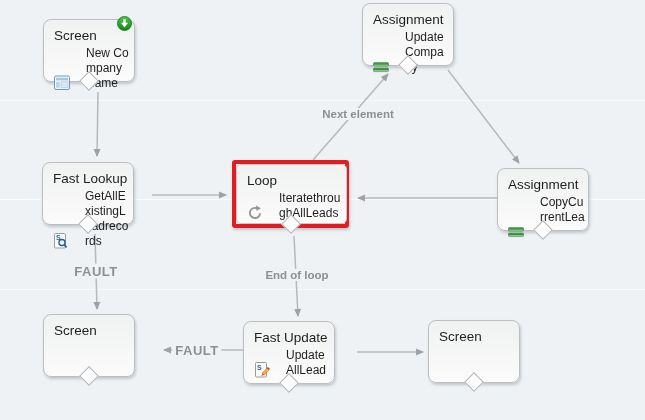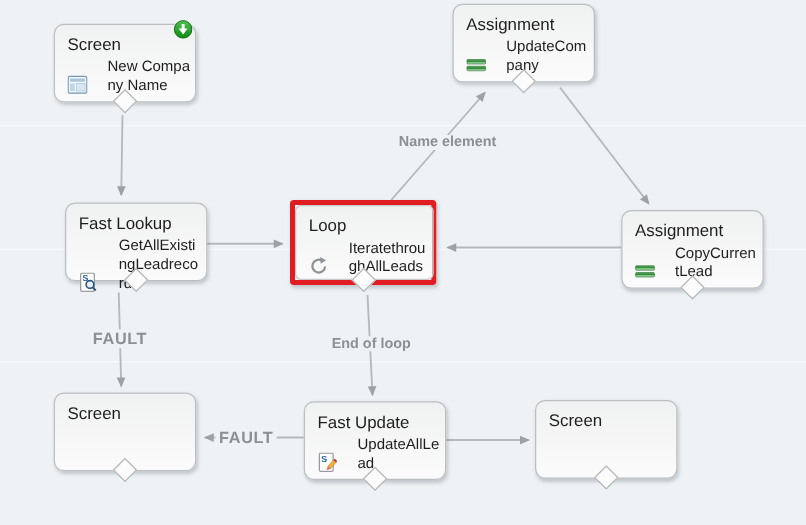--- a/index.html
+++ b/index.html
@@ -8,21 +8,21 @@
     background:#eef2f5;
     font-family:"Liberation Sans", sans-serif;
   }
   .gridline{
     position:absolute;left:0;width:645px;height:1px;
     background:rgba(255,255,255,.6);
   }
   #canvas-lines{position:absolute;left:0;top:0;z-index:1;}
   .node{
     position:absolute;z-index:2;box-sizing:border-box;
-    width:114px;height:63px;
+    width:92px;height:63px;
     background:linear-gradient(180deg,#f0f1f1 0%,#fbfbfb 100%);
     border:1px solid #bcbec1;border-radius:8px;
     box-shadow:1px 2px 3px rgba(90,100,110,.30);
     padding:8px 3px 3px 10px;
   }
   .node-title{font-size:13.5px;color:#1e1e1e;margin-bottom:3px;}
   .node-body{display:flex;gap:16px;align-items:flex-end;}
   .icon{width:16px;height:16px;flex:none;margin-top:0;}
   .icon svg{display:block;width:16px;height:16px;}
   .node-name{font-size:12px;line-height:1.25;color:#1e1e1e;word-break:break-all;width:83px;}
@@ -116,21 +116,21 @@
       <svg viewBox="0 0 16 16">
         <rect x="0.5" y="3.6" width="15" height="3.6" rx="0.8" fill="url(#agrad)" stroke="#2e6f33" stroke-width="0.5"></rect>
         <rect x="0.5" y="9" width="15" height="3.6" rx="0.8" fill="url(#agrad)" stroke="#2e6f33" stroke-width="0.5"></rect>
       </svg>
     </span>
     <span class="node-name">UpdateCompany</span>
   </div>
   <div class="diamond"></div>
 </div>
 
-<div class="node" style="left:52px;top:162px">
+<div class="node" style="left:42px;top:162px">
   <div class="node-title">Fast Lookup</div>
   <div class="node-body">
     <span class="icon">
       <svg viewBox="0 0 16 16">
         <rect x="1.5" y="0.5" width="11" height="14.5" rx="1" fill="#fdfdfd" stroke="#999b9d"></rect>
         <text x="3" y="7.2" font-size="7" font-weight="bold" fill="#2a62a5" font-family="Liberation Sans, sans-serif">S</text>
         <circle cx="9" cy="9.6" r="3.1" fill="#d8e6f2" fill-opacity="0.6" stroke="#2c5a82" stroke-width="1.3"></circle>
         <line x1="11.2" y1="11.9" x2="13.6" y2="14.4" stroke="#2c5a82" stroke-width="1.6"></line>
       </svg>
     </span>
@@ -191,16 +191,16 @@
     <span class="node-name">UpdateAllLead</span>
   </div>
   <div class="diamond"></div>
 </div>
 
 <div class="node" style="left:428px;top:320px">
   <div class="node-title">Screen</div>
   <div class="diamond"></div>
 </div>
 
-<div class="conn-label" style="left:358px;top:114px">Name element</div>
+<div class="conn-label" style="left:358px;top:114px">Next element</div>
 <div class="conn-label" style="left:297px;top:275px">End of loop</div>
 <div class="conn-label fault" style="left:96px;top:271px">FAULT</div>
 <div class="conn-label fault" style="left:197px;top:350px">FAULT</div>
 
 </body></html>

